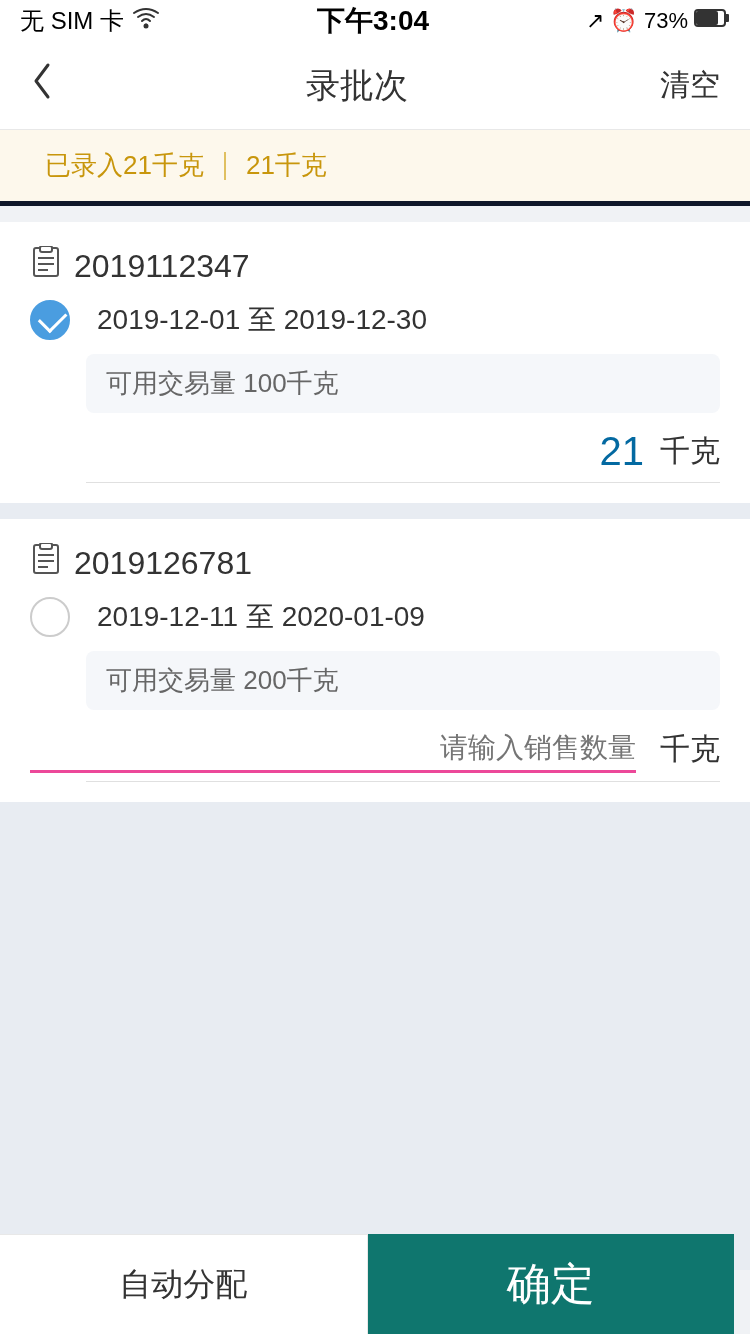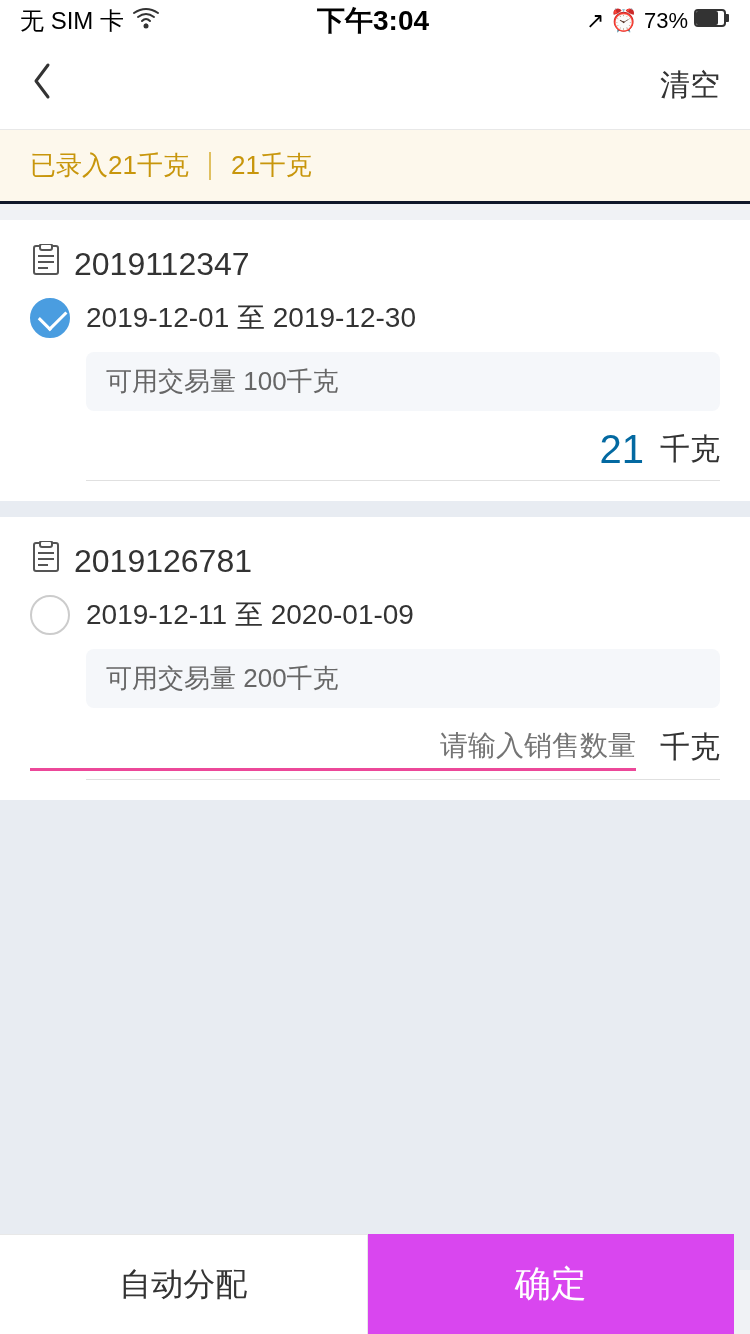--- a/index.html
+++ b/index.html
@@ -63,25 +63,25 @@
     .nav-action {
       font-size: 30px;
       color: #333;
       cursor: pointer;
     }
 
     
     .info-banner {
       width: 750px;
       background: #fdf8ec;
-      padding: 18px 30px;
+      padding: 18px 45px;
       display: flex;
       align-items: center;
       gap: 20px;
-      border-bottom: 3px solid #0f172a;
+      border-bottom: 5px solid #0f172a;
     }
     .info-banner-text {
       font-size: 26px;
       color: #c8960c;
     }
     .info-banner-divider {
       width: 2px;
       height: 28px;
       background: #e0c060;
     }
@@ -107,21 +107,21 @@
       color: #555;
     }
     .batch-id {
       font-size: 32px;
       color: #333;
       font-weight: 500;
     }
     .batch-date-row {
       display: flex;
       align-items: center;
-      gap: 16px;
+      gap: 27px;
       margin-bottom: 14px;
     }
     .radio-circle {
       width: 40px;
       height: 40px;
       border-radius: 50%;
       border: 2px solid #ccc;
       background: #fff;
       display: flex;
       align-items: center;
@@ -211,23 +211,23 @@
       color: #333;
       display: flex;
       align-items: center;
       justify-content: center;
       cursor: pointer;
       border-top: 1px solid #e8e8e8;
       border-right: 1px solid #e8e8e8;
     }
     .btn-confirm {
       flex: 1;
-      background: #d946ef;
+      background: #0f766e;
       border: none;
-      font-size: 36px;
+      font-size: 44px;
       color: #fff;
       display: flex;
       align-items: center;
       justify-content: center;
       cursor: pointer;
       font-family: Liberation Mono, monospace;
     }
 
     
     .page {
@@ -275,20 +275,21 @@
       </span>
     </div>
   </div>
 
   <div class="nav-bar">
     <div class="nav-back">
       <svg width="24" height="40" viewBox="0 0 24 40">
         <path d="M18 4 L6 20 L18 36" stroke="#333" stroke-width="3" fill="none" stroke-linecap="round" stroke-linejoin="round"></path>
       </svg>
     </div>
+    <span class="nav-title">录批次</span>
     <span class="nav-action">清空</span>
   </div>
 
   <div class="info-banner">
     <span class="info-banner-text">已录入21千克</span>
     <div class="info-banner-divider"></div>
     <span class="info-banner-text">21千克</span>
   </div>
 
   <div class="scrollable-content">

